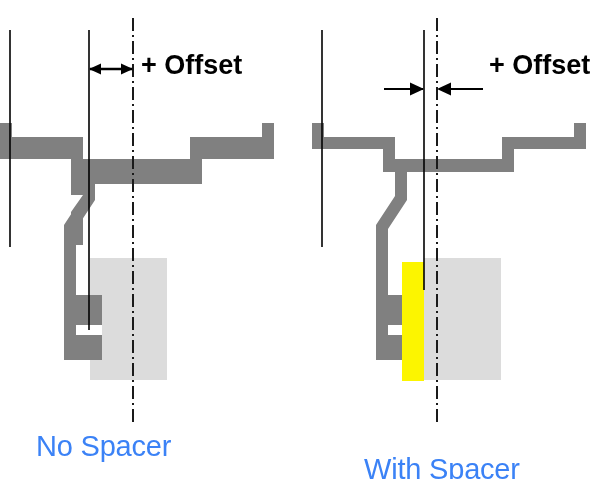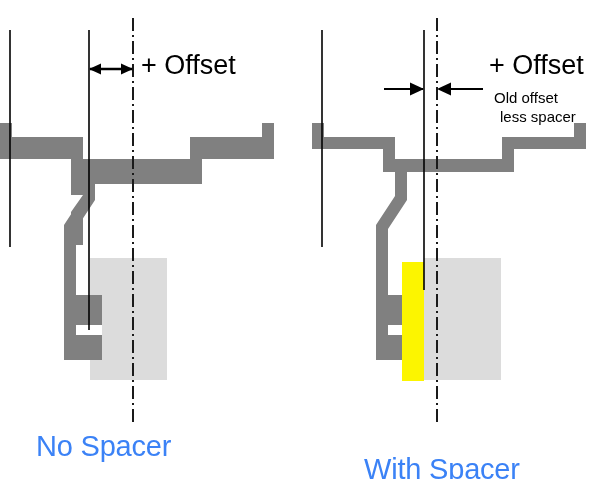--- a/index.html
+++ b/index.html
@@ -34,21 +34,21 @@
     white-space: nowrap;
     letter-spacing: -0.2px;
   }
   #caption-left  { left: 36px;  top: 430px; }
   #caption-right { left: 364px; top: 412px; margin-top: 41px; }
 
   .offset-label {
     position: absolute;
     font-family: "Liberation Sans", sans-serif;
     font-size: 27px;
-    font-weight: 400;
+    font-weight: 700;
     color: #000000;
     white-space: nowrap;
   }
   #offset-label-left  { left: 141px; top: 50px; }
   #offset-label-right { left: 489px; top: 50px; }
 
   .sub-note {
     position: absolute;
     font-family: "Liberation Sans", sans-serif;
     font-size: 15px;
@@ -137,21 +137,19 @@
         <line x1="450" y1="89" x2="483" y2="89" stroke="#000000" stroke-width="2.2"></line>
         <polygon points="437,89 451,82.5 451,95.5" fill="#000000"></polygon>
       </g>
     </g>
   </svg>
 
   <div class="offset-label" id="offset-label-left">+ Offset</div>
 
   <div class="offset-label" id="offset-label-right">+ Offset</div>
 
-  <div class="sub-note" id="sub-note-line1">Old offset</div>
 
-  <div class="sub-note" id="sub-note-line2">less spacer</div>
 
   <div class="caption-label" id="caption-left">No Spacer</div>
 
   <div class="caption-label" id="caption-right">With Spacer</div>
 
 </div>
 
 </body></html>

